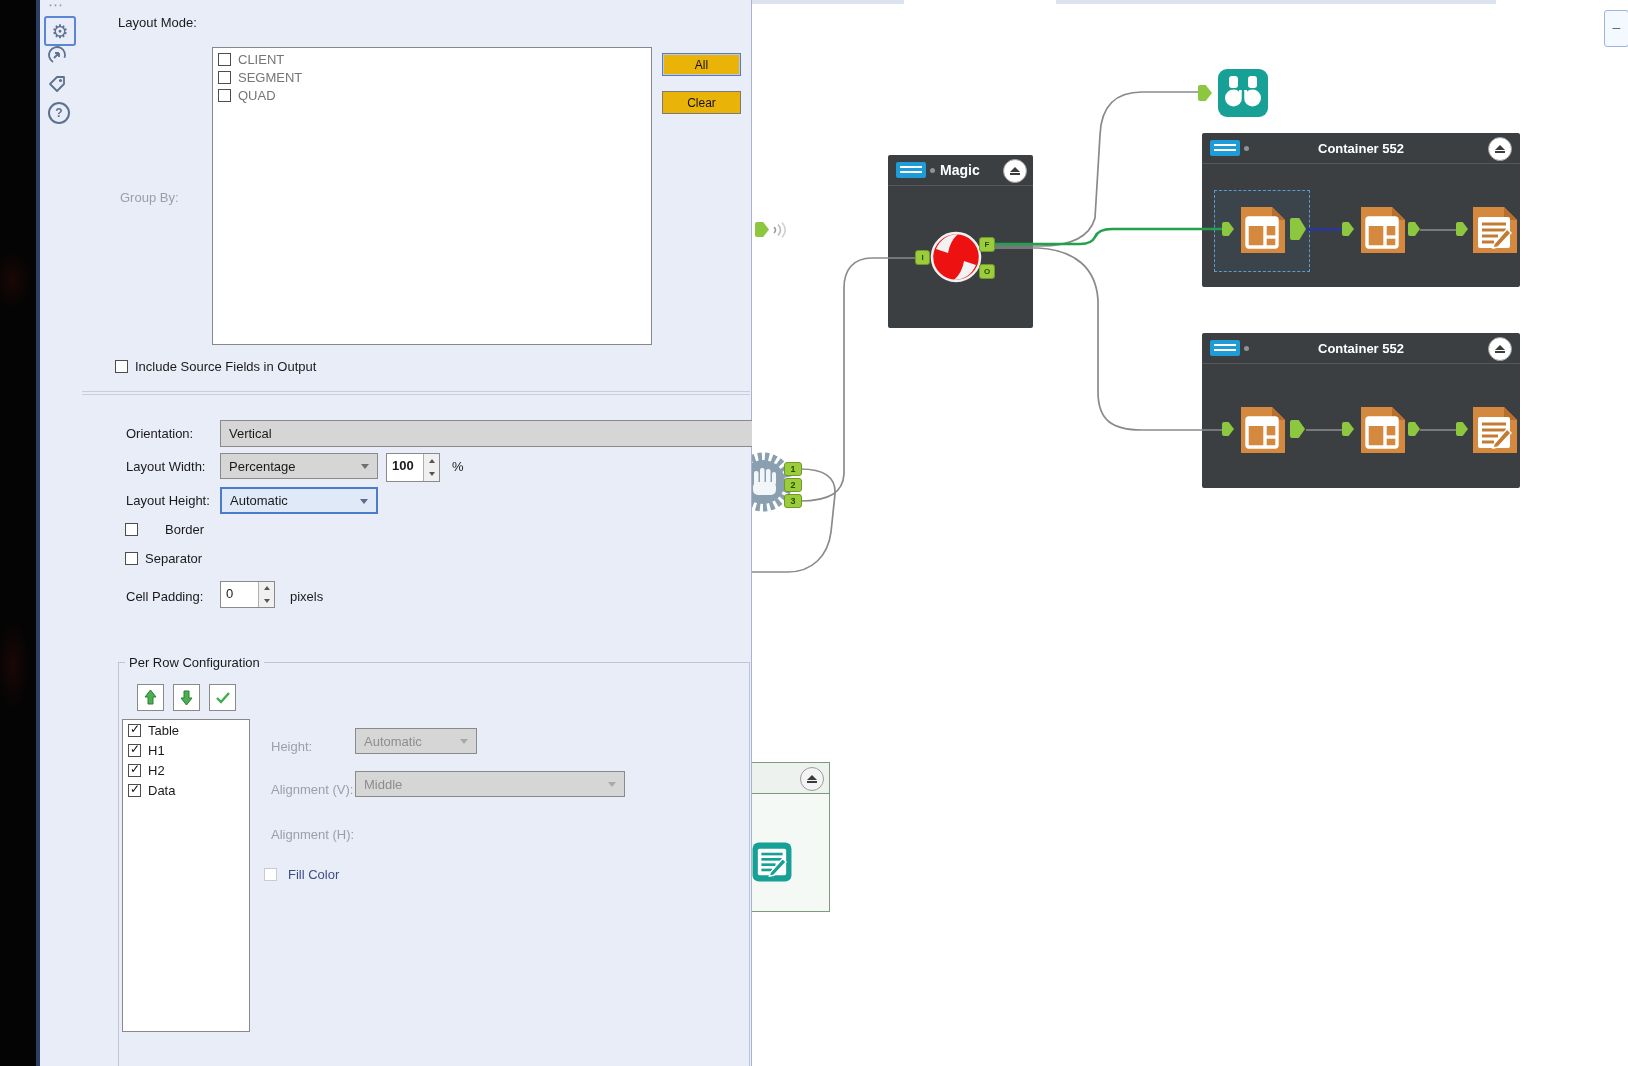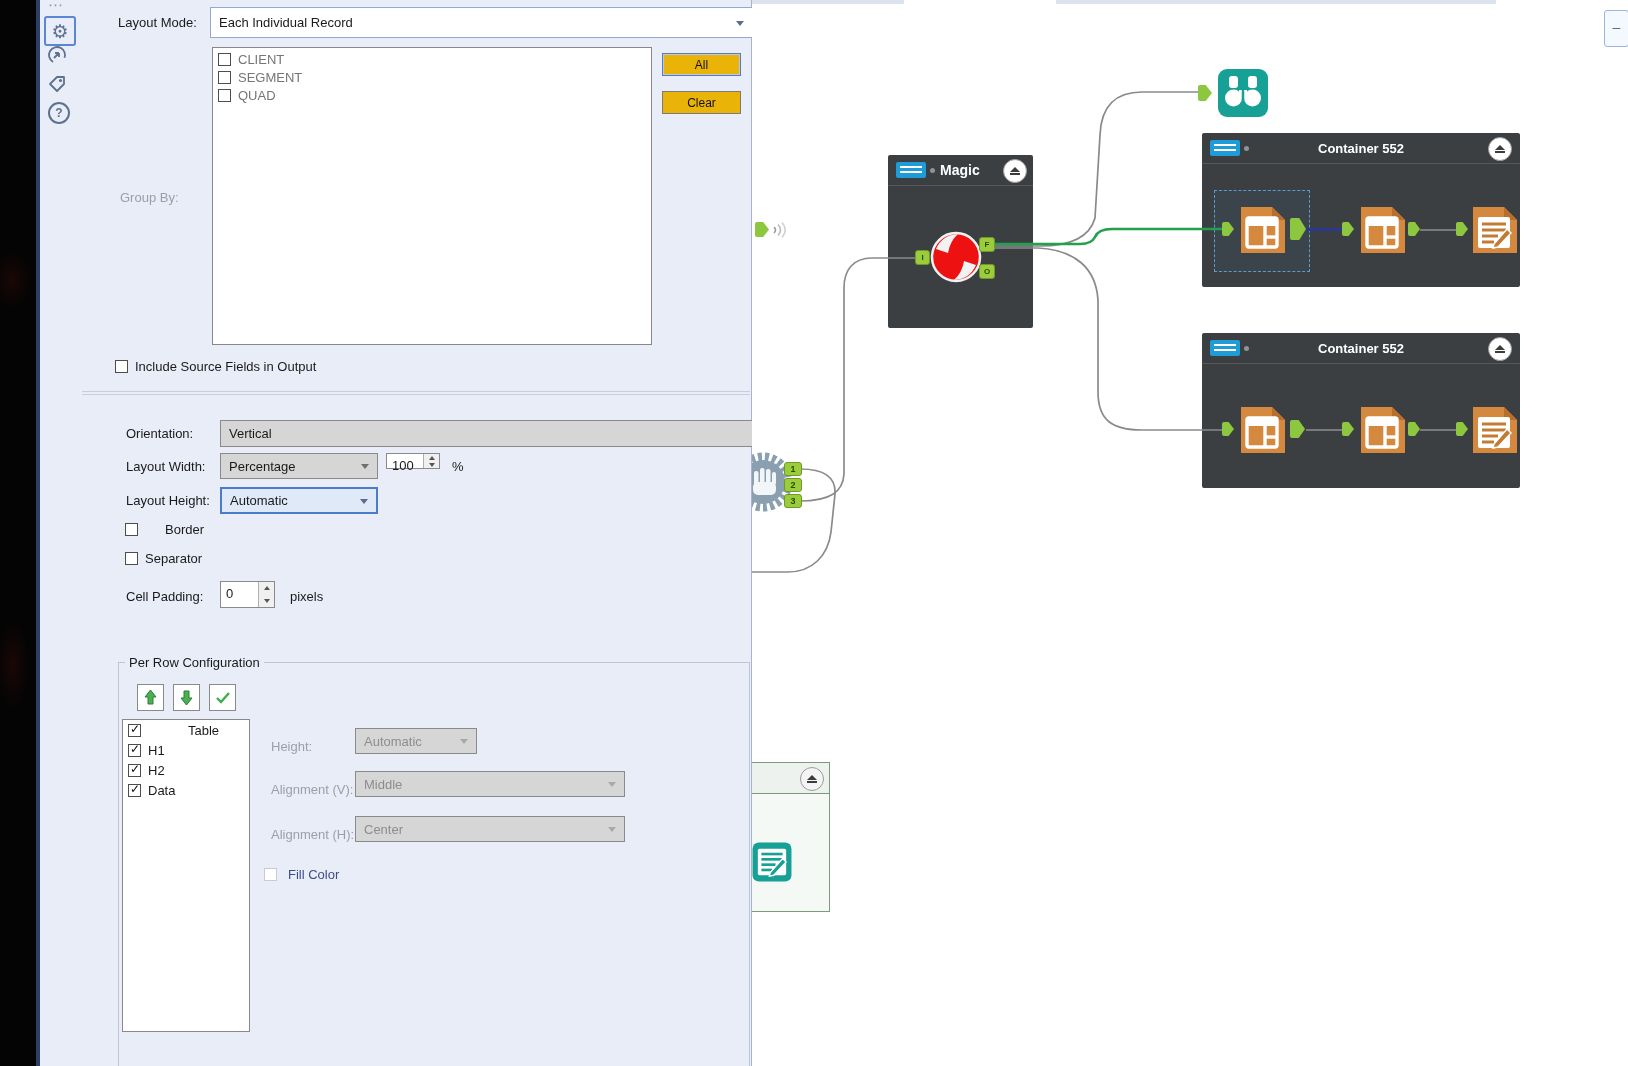--- a/index.html
+++ b/index.html
@@ -105,24 +105,20 @@
       <svg width="22" height="22" viewBox="0 0 22 22">
           <path d="M4 11 L11 4 H18 V11 L11 18 Z" fill="none" stroke="#5d7191" stroke-width="1.8" stroke-linejoin="round"></path>
           <circle cx="14.5" cy="7.5" r="1.6" fill="#5d7191"></circle>
         </svg>
     </div>
     <div class="abs" style="left:8px;top:102px;">
         <div class="help-circle"></div>
       </div>
 
     <div class="abs lbl" style="left:78px;top:15px;">Layout Mode:</div>
-    <div class="abs combo white" style="left:170px;top:7px;width:543px;height:31px;">
-      <span>Each Individual Record</span>
-      <span class="chev"></span>
-    </div>
 
     <div class="abs listbox" style="left:172px;top:47px;width:440px;height:298px;"></div>
     <div class="abs cb" style="left:178px;top:53px;"></div>
     <div class="abs item-text" style="left:198px;top:52px;">CLIENT</div>
     <div class="abs cb" style="left:178px;top:71px;"></div>
     <div class="abs item-text" style="left:198px;top:70px;">SEGMENT</div>
     <div class="abs cb" style="left:178px;top:89px;"></div>
     <div class="abs item-text" style="left:198px;top:88px;">QUAD</div>
 
     <div class="abs btn all" style="left:622px;top:53px;width:79px;height:23px;">All</div>
@@ -139,21 +135,21 @@
     <div class="abs lbl" style="left:86px;top:426px;">Orientation:</div>
     <div class="abs combo" style="left:180px;top:420px;width:596px;height:27px;">
       <span>Vertical</span>
       <span class="chev gray"></span>
     </div>
     <div class="abs lbl" style="left:86px;top:459px;">Layout Width:</div>
     <div class="abs combo" style="left:180px;top:453px;width:158px;height:26px;">
       <span>Percentage</span>
       <span class="chev gray"></span>
     </div>
-    <div class="abs spinner" style="left:346px;top:453px;width:54px;height:16px;">
+    <div class="abs spinner" style="left:346px;top:453px;width:54px;height:29px;font-weight:bold;">
       <span class="num">100</span>
       <span class="spin-btns">
           <div>
             <span class="tri-up"></span>
           </div>
           <div>
             <span class="tri-dn"></span>
           </div>
         </span>
     </div>
@@ -194,43 +190,39 @@
           <path d="M7.5 16 L13 9 H10 V2 H5 V9 H2 Z" fill="#4caf50" stroke="#2c7f35" stroke-width="1"></path>
         </svg>
     </div>
     <div class="abs sq-btn" style="left:169px;top:684px;">
       <svg width="16" height="14" viewBox="0 0 16 14">
           <path d="M2 7 L6 11 L14 2" fill="none" stroke="#3fae49" stroke-width="2.4"></path>
         </svg>
     </div>
     <div class="abs listbox" style="left:82px;top:719px;width:128px;height:313px;"></div>
     <div class="abs cb checked" style="left:88px;top:724px;"></div>
-    <div class="abs item-text dark" style="left:108px;top:723px;margin-left:40px;">Table</div>
+    <div class="abs item-text dark" style="left:108px;top:723px;">Table</div>
     <div class="abs cb checked" style="left:88px;top:744px;"></div>
     <div class="abs item-text dark" style="left:108px;top:743px;">H1</div>
     <div class="abs cb checked" style="left:88px;top:764px;"></div>
     <div class="abs item-text dark" style="left:108px;top:763px;">H2</div>
     <div class="abs cb checked" style="left:88px;top:784px;"></div>
     <div class="abs item-text dark" style="left:108px;top:783px;">Data</div>
 
     <div class="abs lbl dim" style="left:231px;top:739px;">Height:</div>
     <div class="abs combo disabled" style="left:315px;top:728px;width:122px;height:26px;">
       <span>Automatic</span>
       <span class="chev light"></span>
     </div>
     <div class="abs lbl dim" style="left:231px;top:782px;">Alignment (V):</div>
     <div class="abs combo disabled" style="left:315px;top:771px;width:270px;height:26px;">
       <span>Middle</span>
       <span class="chev light"></span>
     </div>
     <div class="abs lbl dim" style="left:231px;top:827px;">Alignment (H):</div>
-    <div class="abs combo disabled" style="left:315px;top:816px;width:270px;height:26px;">
-      <span>Center</span>
-      <span class="chev light"></span>
-    </div>
     <div class="abs cb dim" style="left:224px;top:868px;"></div>
     <div class="abs lbl" style="left:248px;top:867px;color:#3d4d85;">Fill Color</div>
   </div>
 
   <div class="abs canvas">
 
     <div class="abs topstrip" style="left:0;top:0;width:152px;"></div>
     <div class="abs topstrip" style="left:304px;top:0;width:440px;"></div>
 
     <div class="abs zoom-btn" style="left:852px;top:10px;width:25px;height:37px;">

